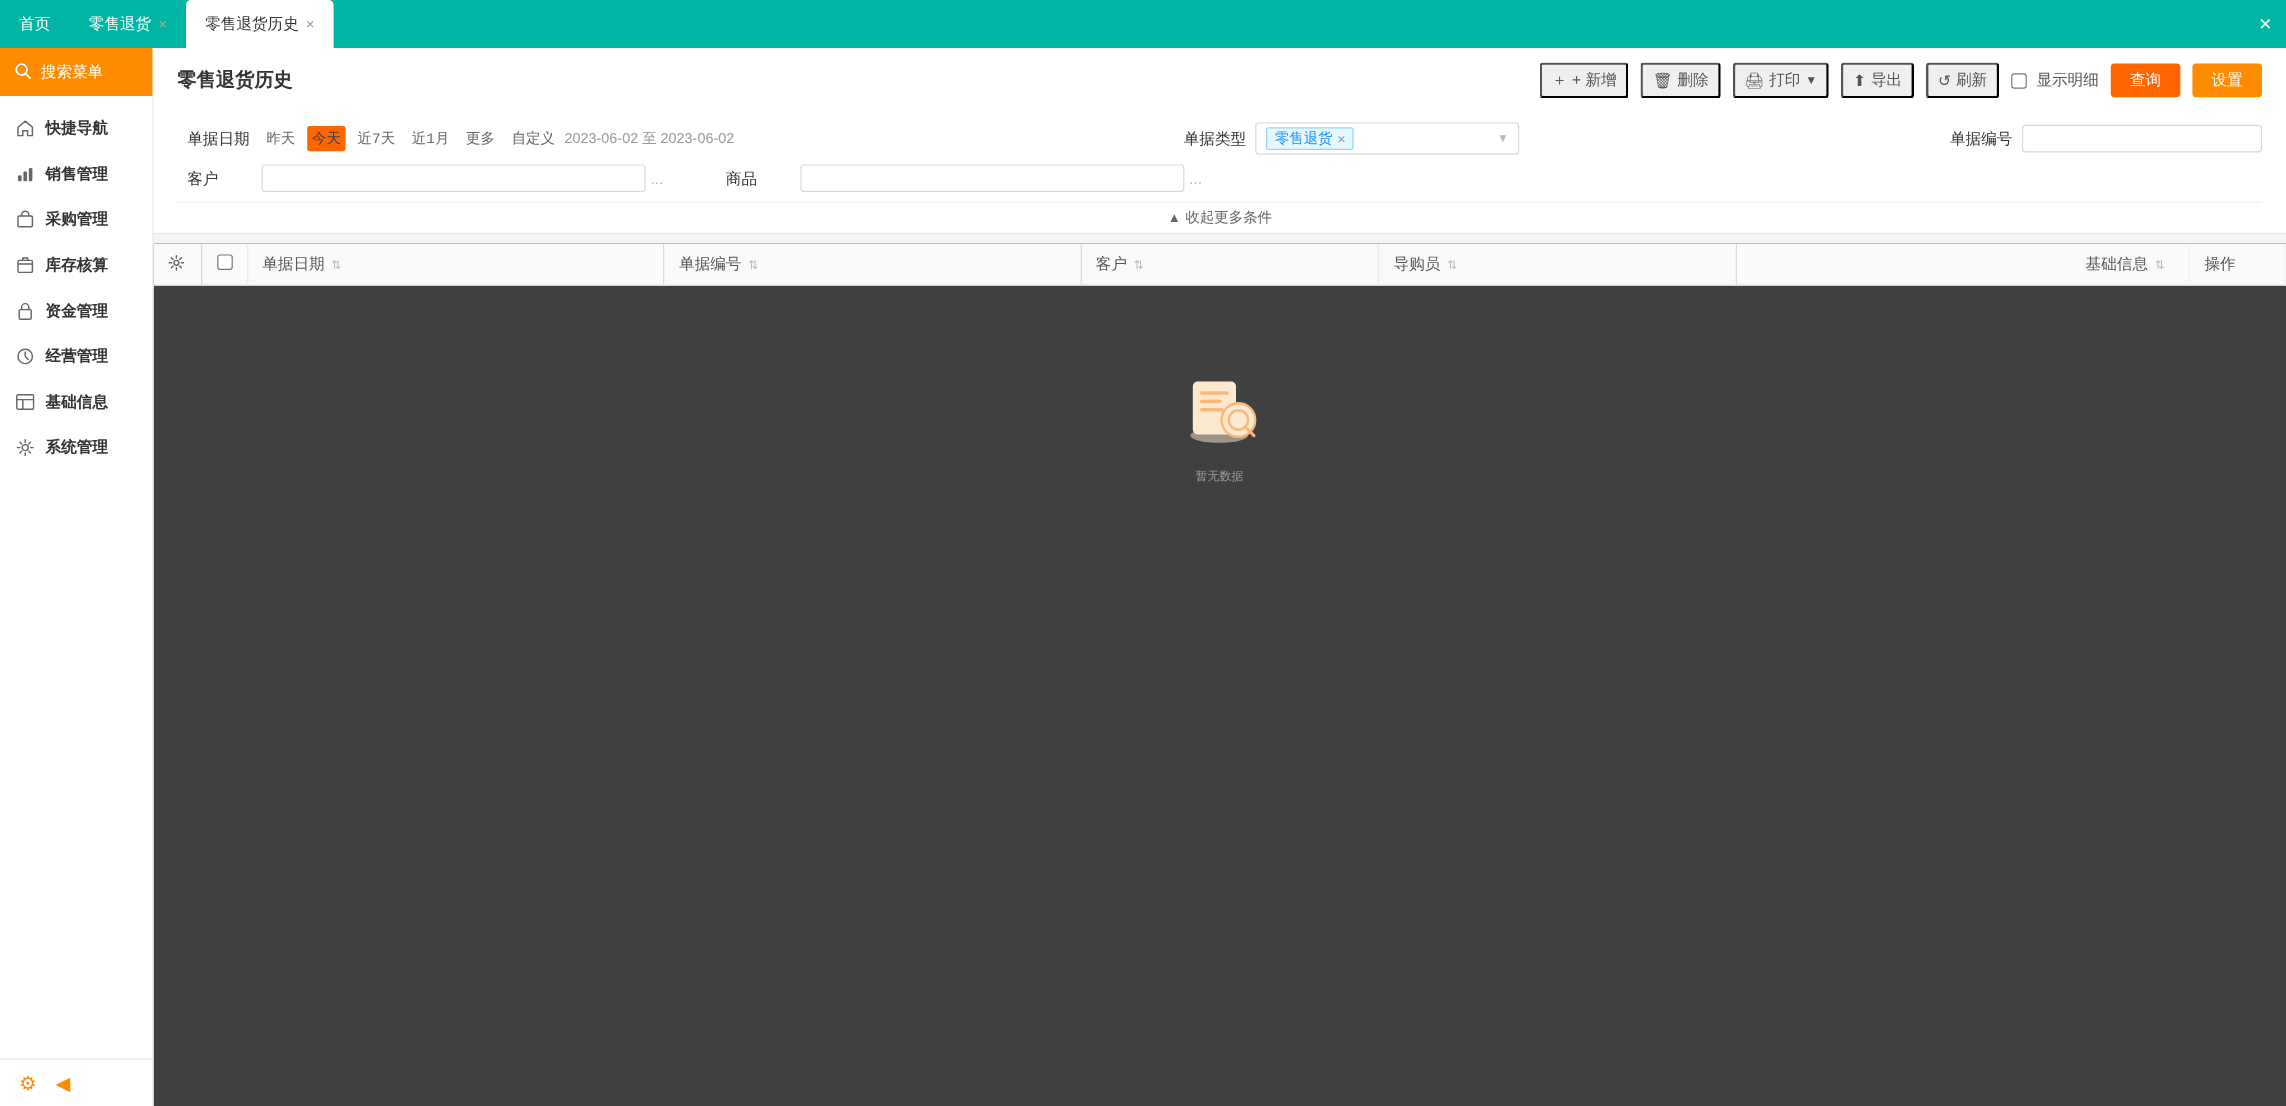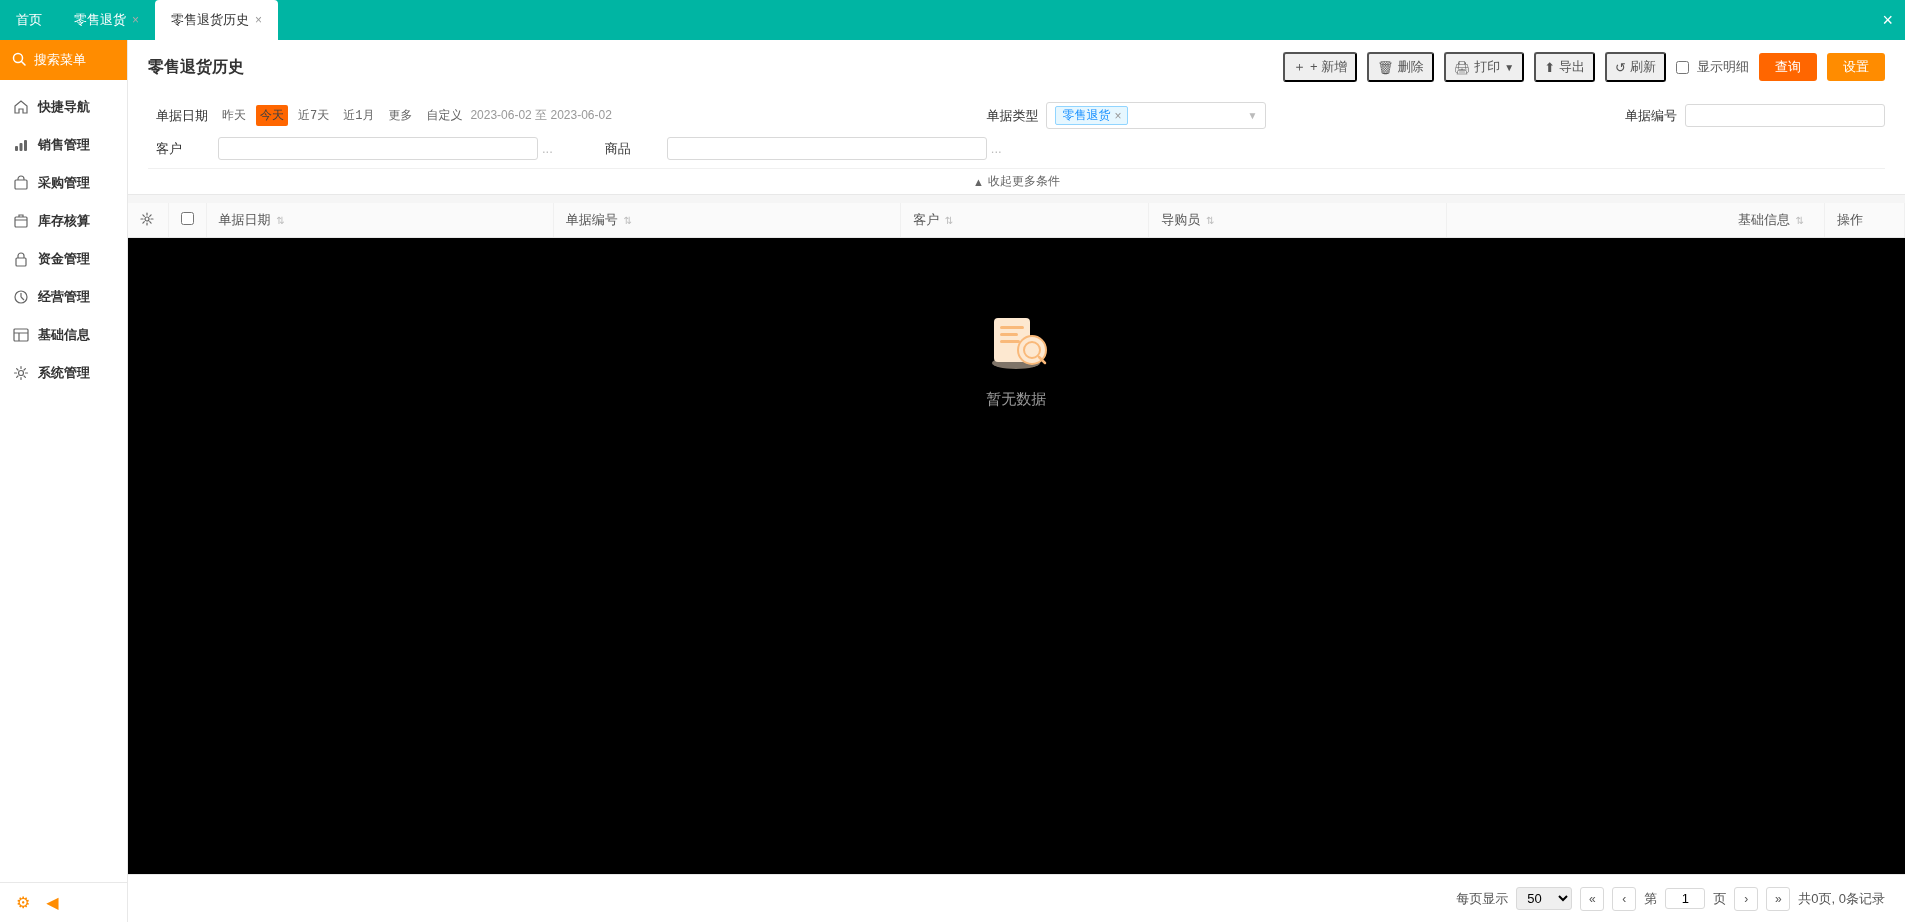--- a/index.html
+++ b/index.html
@@ -274,21 +274,21 @@
       margin: 0 auto;
       border-top: 1px solid #f0f0f0;
       justify-content: center;
       width: 100%;
     }
 
     
     .table-container {
       flex: 1;
       overflow: auto;
-      background: #000000;
+      background: #404040;
       margin: 8px 0 0 0;
     }
     .data-table {
       width: 100%;
       border-collapse: collapse;
       font-size: 13px;
     }
     .data-table th {
       background: #fafafa;
       border-bottom: 1px solid #e8e8e8;
@@ -310,21 +310,21 @@
       align-items: center;
       justify-content: center;
       padding: 60px 0 40px 0;
     }
     .empty-icon {
       width: 80px;
       height: 80px;
       margin-bottom: 12px;
     }
     .empty-text {
-      font-size: 15px;
+      font-size: 10px;
       color: #999;
     }
 
     
     .pagination-bar {
       height: 48px;
       background: #fff;
       border-top: 1px solid #e8e8e8;
       display: flex;
       align-items: center;
@@ -628,32 +628,15 @@
                   </svg>
                 </div>
                 <span class="empty-text">暂无数据</span>
               </div>
             </td>
           </tr>
         </tbody>
       </table>
     </div>
 
-    <div class="pagination-bar">
-      <span>每页显示</span>
-      <select>
-        <option>10</option>
-        <option>20</option>
-        <option selected="">50</option>
-        <option>100</option>
-      </select>
-      <div class="page-nav-btn">«</div>
-      <div class="page-nav-btn">‹</div>
-      <span>第</span>
-      <input class="page-input" value="1" style="">
-      <span>页</span>
-      <div class="page-nav-btn">›</div>
-      <div class="page-nav-btn">»</div>
-      <span>共0页, 0条记录</span>
-    </div>
 
   </div>
 </div>
 
 </body></html>

